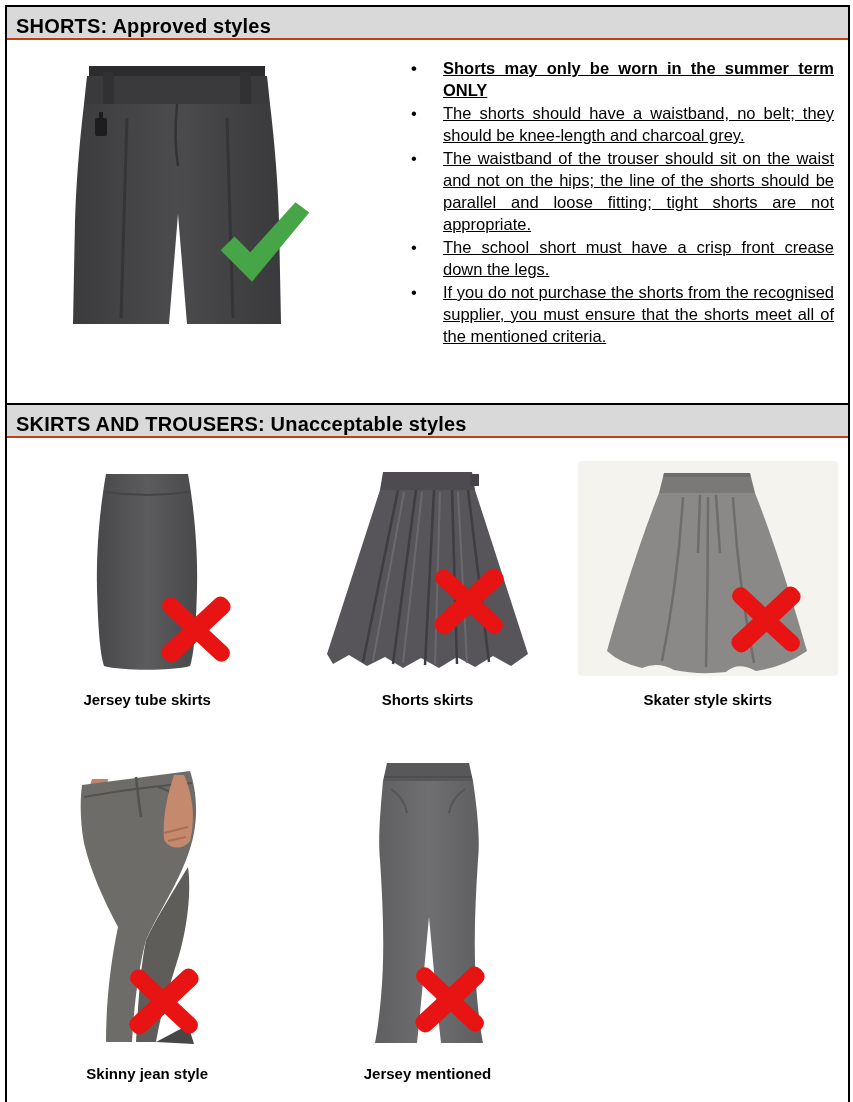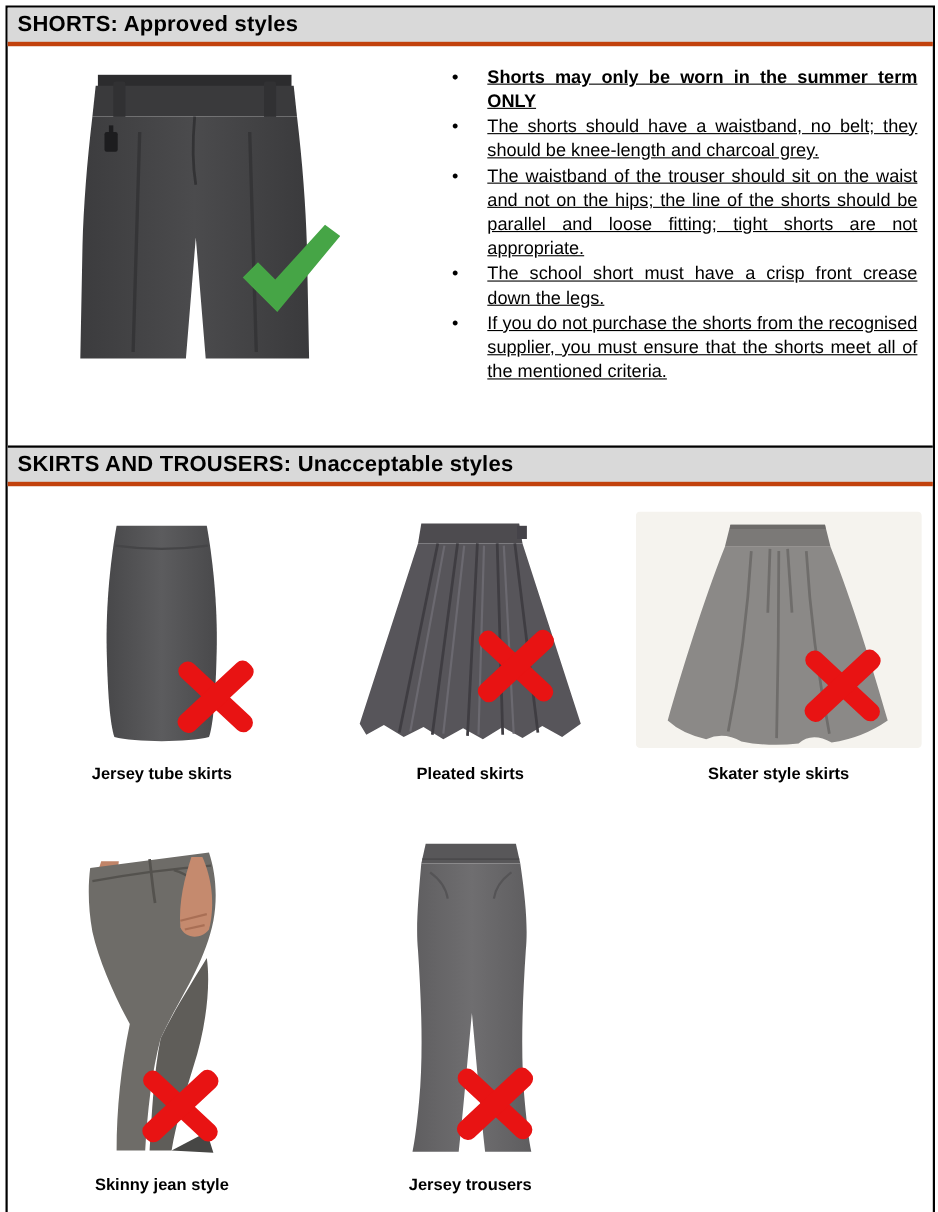--- a/index.html
+++ b/index.html
@@ -4,23 +4,23 @@
 <style>
   html,body{margin:0;padding:0;}
   body{
     width:853px;height:1102px;background:#ffffff;position:relative;overflow:hidden;
     font-family:"Liberation Sans",sans-serif;color:#000;
   }
   .doc{
     position:absolute;left:5px;top:5px;width:841px;border:2px solid #000;background:#fff;
   }
   .sec-header{
-    height:31px;background:#d9d9d9;display:flex;align-items:center;
+    height:31px;background:#d9d9d9;display:flex;align-items:flex-end;
     padding:0 9px;font-weight:bold;font-size:20px;letter-spacing:.2px;
-    border-bottom:4px solid #c2410c;
+    border-bottom:2px solid #c2410c;
   }
   .sec-header.mid{border-top:2px solid #000;margin-top:20px;}
   
   .body1{height:343px;display:flex;}
   .shorts-figwrap{width:392px;position:relative;padding:16px 0 0 30px;box-sizing:border-box;flex:none;}
   .checkmark{position:absolute;left:210px;top:158px;width:96px;height:88px;}
   .rules{flex:1;padding:17px 14px 0 6px;}
   .rules ul{list-style:none;margin:0;padding:0;}
   .rules li{display:flex;font-size:16.5px;line-height:22px;margin:0 0 1px 0;}
   .rules li .dot{width:32px;flex:none;text-align:left;padding-left:6px;}
@@ -152,21 +152,21 @@
           </g>
           <g stroke="#6b6970" stroke-width="2">
             <line x1="89" y1="26" x2="58" y2="195"></line>
             <line x1="107" y1="26" x2="88" y2="197"></line>
             <line x1="125" y1="26" x2="120" y2="198"></line>
             <line x1="143" y1="26" x2="152" y2="197"></line>
           </g>
         </svg>
         <div class="xmark x-pleat"></div>
       </div>
-      <div class="caption">Pleated skirts</div>
+      <div class="caption">Shorts skirts</div>
     </div>
 
     <div class="cell row1">
       <div class="figwrap">
         <svg width="260" height="215" viewBox="0 0 260 215">
           <rect x="0" y="0" width="260" height="215" rx="4" fill="#f5f3ee"></rect>
           <path d="M86,12 L172,12 L177,32 L81,32 Z" fill="#7b7977"></path>
           <path d="M86,12 L172,12 L172.5,16 L85.5,16 Z" fill="#6d6b69"></path>
           <path d="M81,32 L177,32 C196,80 216,144 229,190 Q206,206 178,210 Q160,200 148,211 Q120,214 96,209 Q80,200 64,207 Q42,202 29,190 C42,144 62,80 81,32 Z" fill="#8b8987"></path>
           <g stroke="#6f6d6b" stroke-width="2.5" fill="none">
@@ -213,17 +213,17 @@
             </linearGradient>
           </defs>
           <path d="M62,8 L144,8 L148,26 L58,26 Z" fill="#585759"></path>
           <path d="M58,26 L148,26 C153,60 155,85 153,105 C150,150 148,200 152,242 C154,264 156,278 158,288 L116,288 C112,252 108,205 104,162 C100,205 96,252 92,288 L50,288 C52,278 54,264 56,242 C60,200 58,150 55,105 C53,85 55,60 58,26 Z" fill="url(#gjt)"></path>
           <path d="M66,34 Q80,44 82,58" stroke="#555456" stroke-width="2" fill="none"></path>
           <path d="M140,34 Q126,44 124,58" stroke="#555456" stroke-width="2" fill="none"></path>
           <path d="M59,22 L147,22" stroke="#4b4a4c" stroke-width="1.5"></path>
         </svg>
         <div class="xmark x-jersey"></div>
       </div>
-      <div class="caption">Jersey trousers</div>
+      <div class="caption">Jersey mentioned</div>
     </div>
 
   </div>
 </div>
 
 </body></html>

